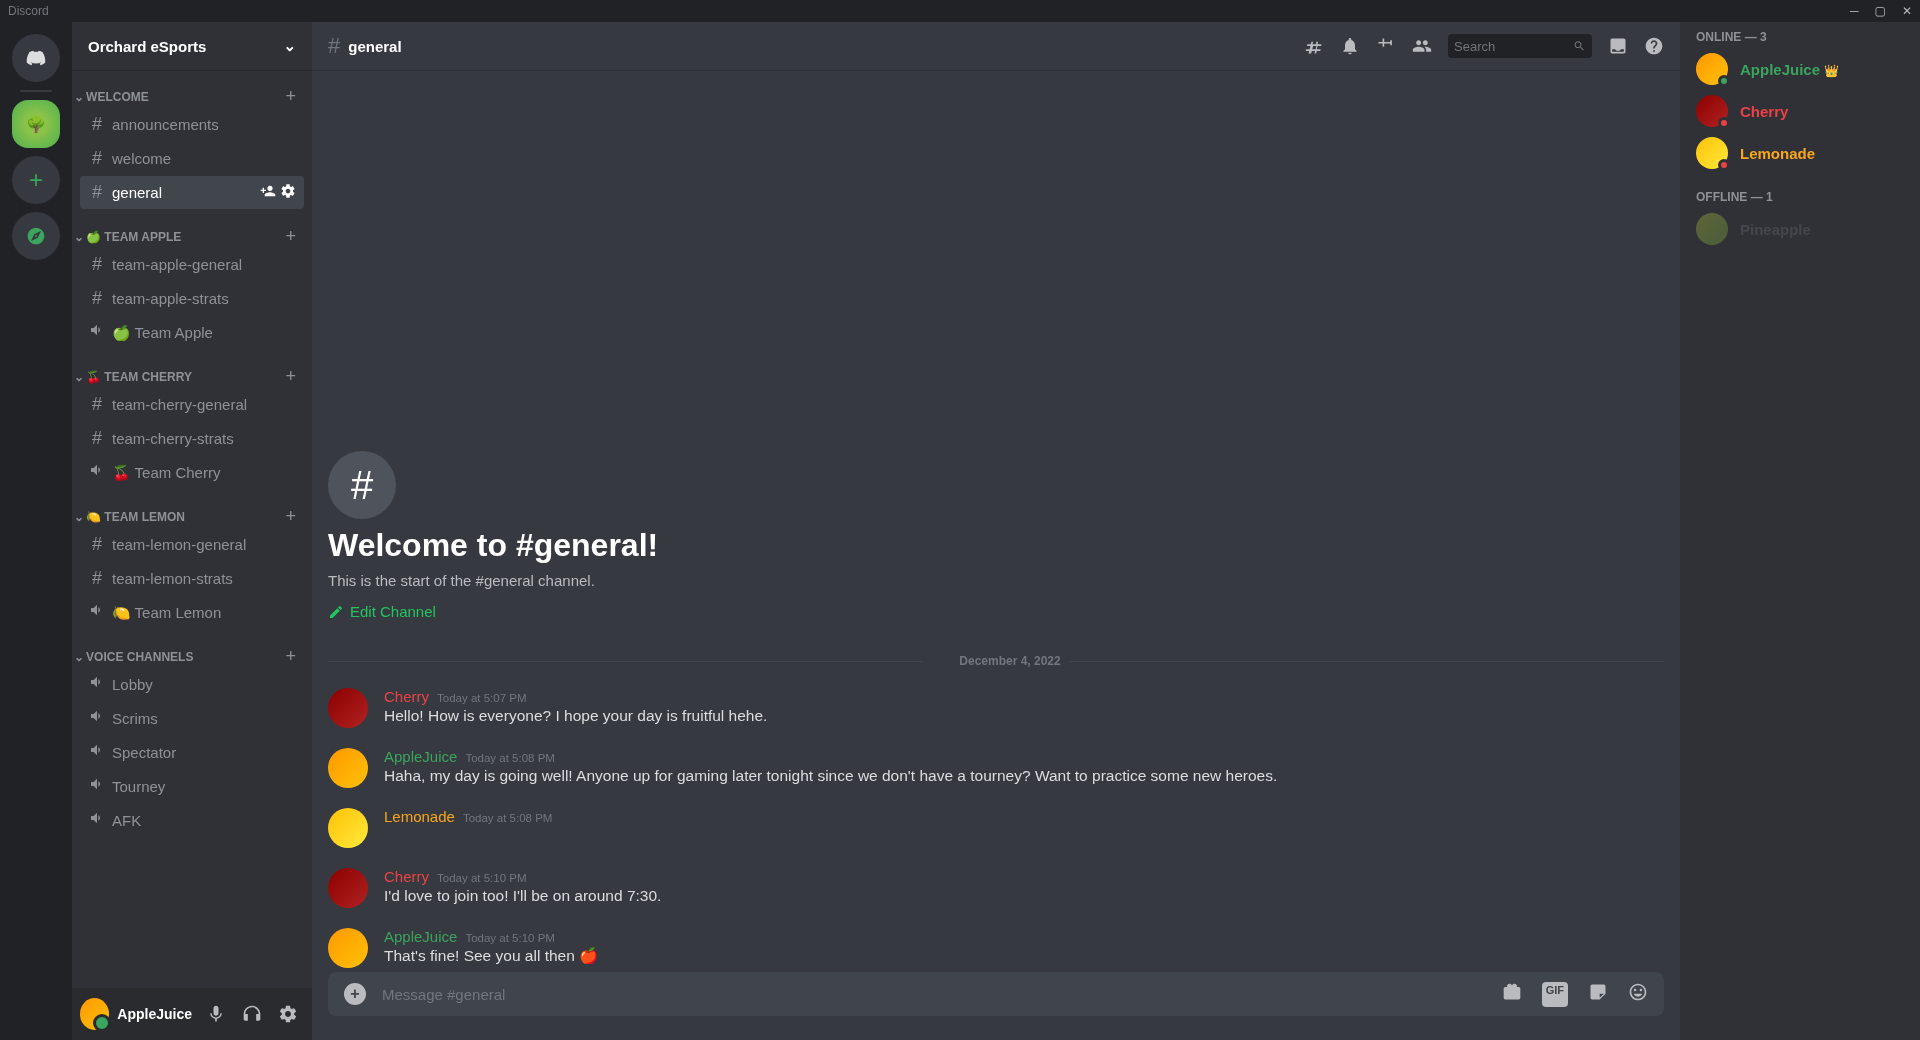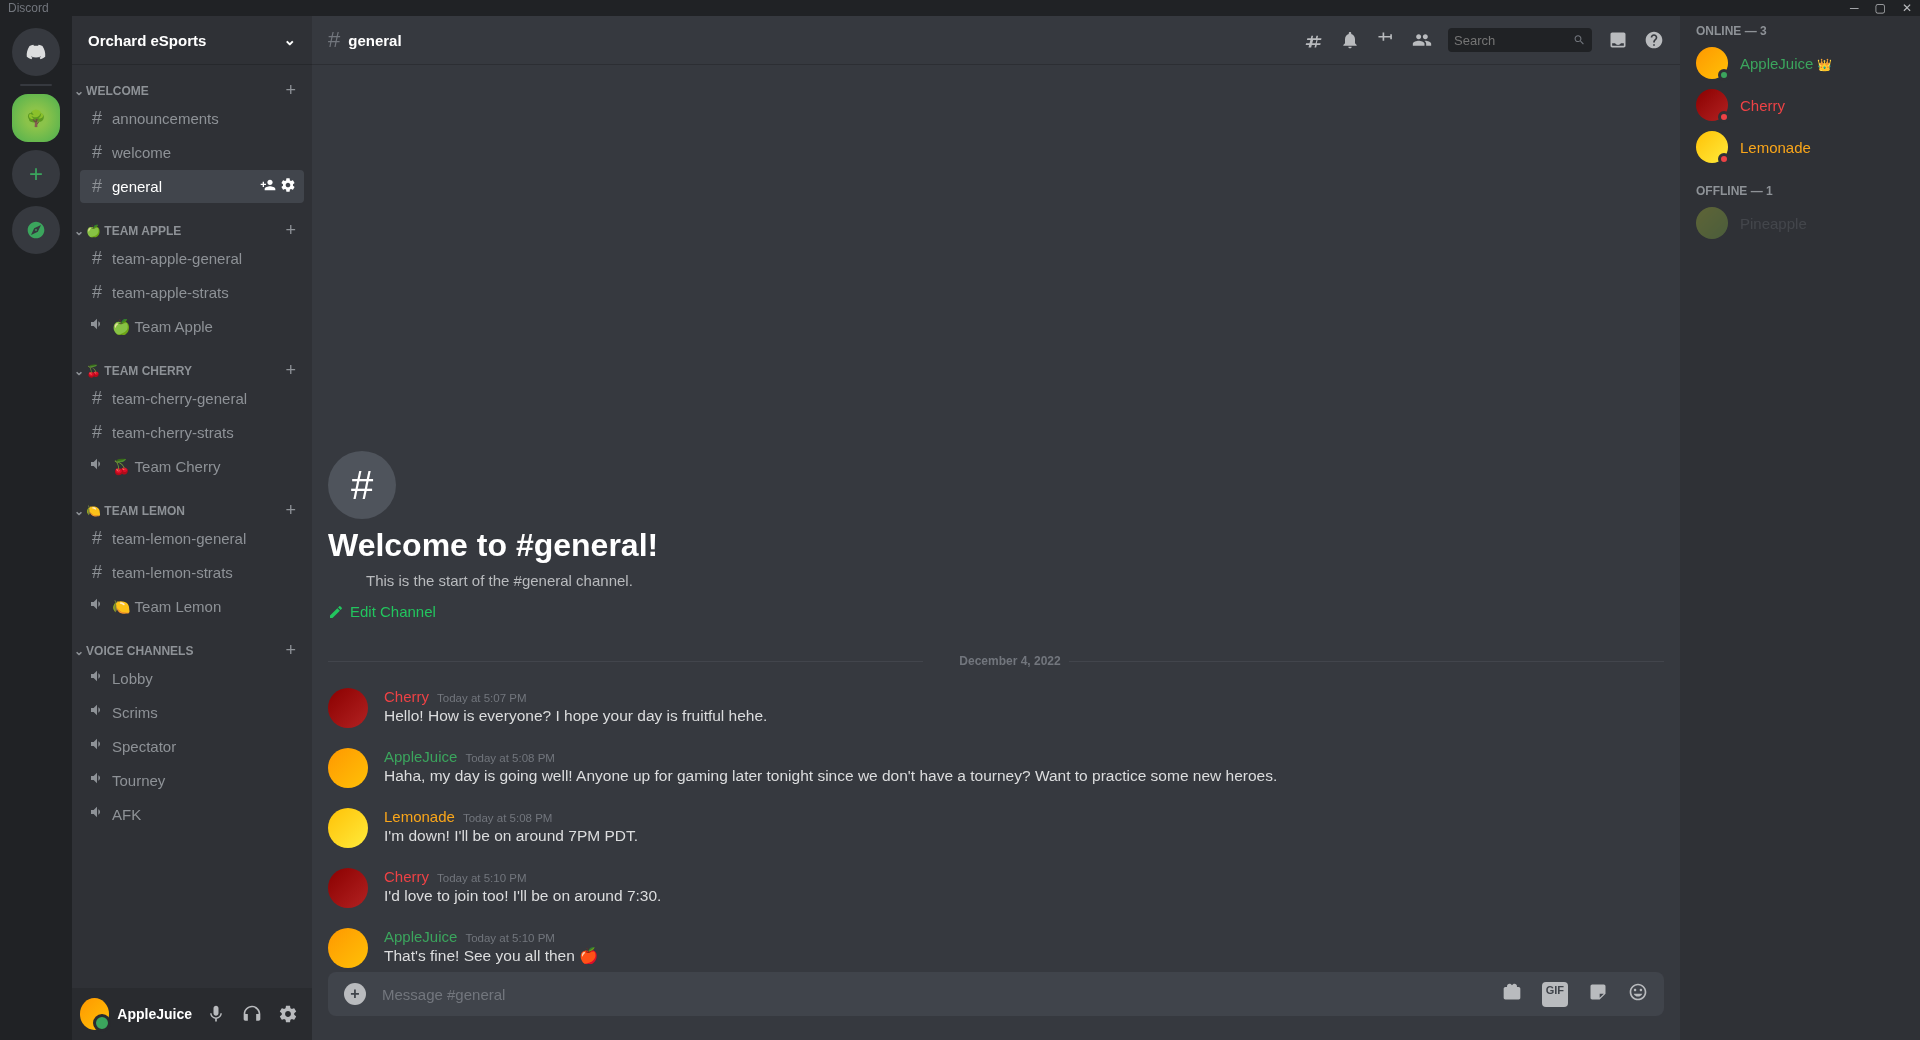--- a/index.html
+++ b/index.html
@@ -7,21 +7,21 @@
   font-family: 'Whitney', 'Helvetica Neue', Helvetica, Arial, sans-serif;
   background: #202225;
   color: #dcddde;
   height: 100vh;
   overflow: hidden;
   display: flex;
   flex-direction: column;
   font-size: 16px;
 }
 .titlebar {
-  height: 16px;
+  height: 22px;
   background: #202225;
   display: flex;
   align-items: center;
   justify-content: space-between;
   font-size: 12px;
   padding: 0 8px;
   color: #72767d;
   user-select: none;
 }
 .titlebar-buttons { display: flex; gap: 16px; }
@@ -213,21 +213,21 @@
   border-radius: 50%;
   background: #4f545c;
   display: flex;
   align-items: center;
   justify-content: center;
   font-size: 40px;
   color: #fff;
   margin-bottom: 8px;
 }
 .welcome-title { font-size: 32px; font-weight: 700; color: #fff; margin: 8px 0; }
-.welcome-sub { color: #b9bbbe; font-size: 15px; margin-bottom: 8px; margin-left: 38px; }
+.welcome-sub { color: #b9bbbe; font-size: 15px; margin-bottom: 8px; }
 .edit-channel { color: #22c55e; font-size: 15px; cursor: pointer; display: inline-flex; align-items: center; gap: 6px; padding: 6px 0; }
 .date-divider {
   display: flex;
   align-items: center;
   margin: 12px 16px 4px 16px;
 }
 .date-divider::before, .date-divider::after {
   content: '';
   flex: 1;
   height: 1px;
@@ -327,21 +327,21 @@
   position: absolute;
   bottom: -2px;
   right: -2px;
   width: 12px;
   height: 12px;
   border: 3px solid #2f3136;
   border-radius: 50%;
 }
 .status.online { background: #3ba55d; }
 .status.dnd { background: #ed4245; }
-.member-name { font-size: 15px; font-weight: 400; }
+.member-name { font-size: 15px; font-weight: 700; }
 .member-item.offline { opacity: 0.3; }
 .crown { color: #faa61a; font-size: 12px; margin-left: 4px; }
 svg { width: 20px; height: 20px; fill: currentColor; }
 .gif-badge {
   font-size: 11px;
   font-weight: 700;
   background: #b9bbbe;
   color: #40444b;
   padding: 2px 4px;
   border-radius: 4px;
@@ -614,21 +614,20 @@
       <div class="msg-text">Haha, my day is going well! Anyone up for gaming later tonight since we don't have a tourney? Want to practice some new heroes.</div>
     </div>
           </div>
           <div class="message">
     <div class="msg-avatar" style="background:linear-gradient(135deg,#ffc107,#ffeb3b)"></div>
     <div class="msg-content">
       <div class="msg-header">
         <span class="msg-author" style="color:#faa61a">Lemonade</span>
         <span class="msg-time">Today at 5:08 PM</span>
       </div>
-      <div class="msg-text">I'm down! I'll be on around 7PM PDT.</div>
     </div>
           </div>
           <div class="message">
     <div class="msg-avatar" style="background:linear-gradient(135deg,#8b0000,#b22222)"></div>
     <div class="msg-content">
       <div class="msg-header">
         <span class="msg-author" style="color:#ed4245">Cherry</span>
         <span class="msg-time">Today at 5:10 PM</span>
       </div>
       <div class="msg-text">I'd love to join too! I'll be on around 7:30.</div>

